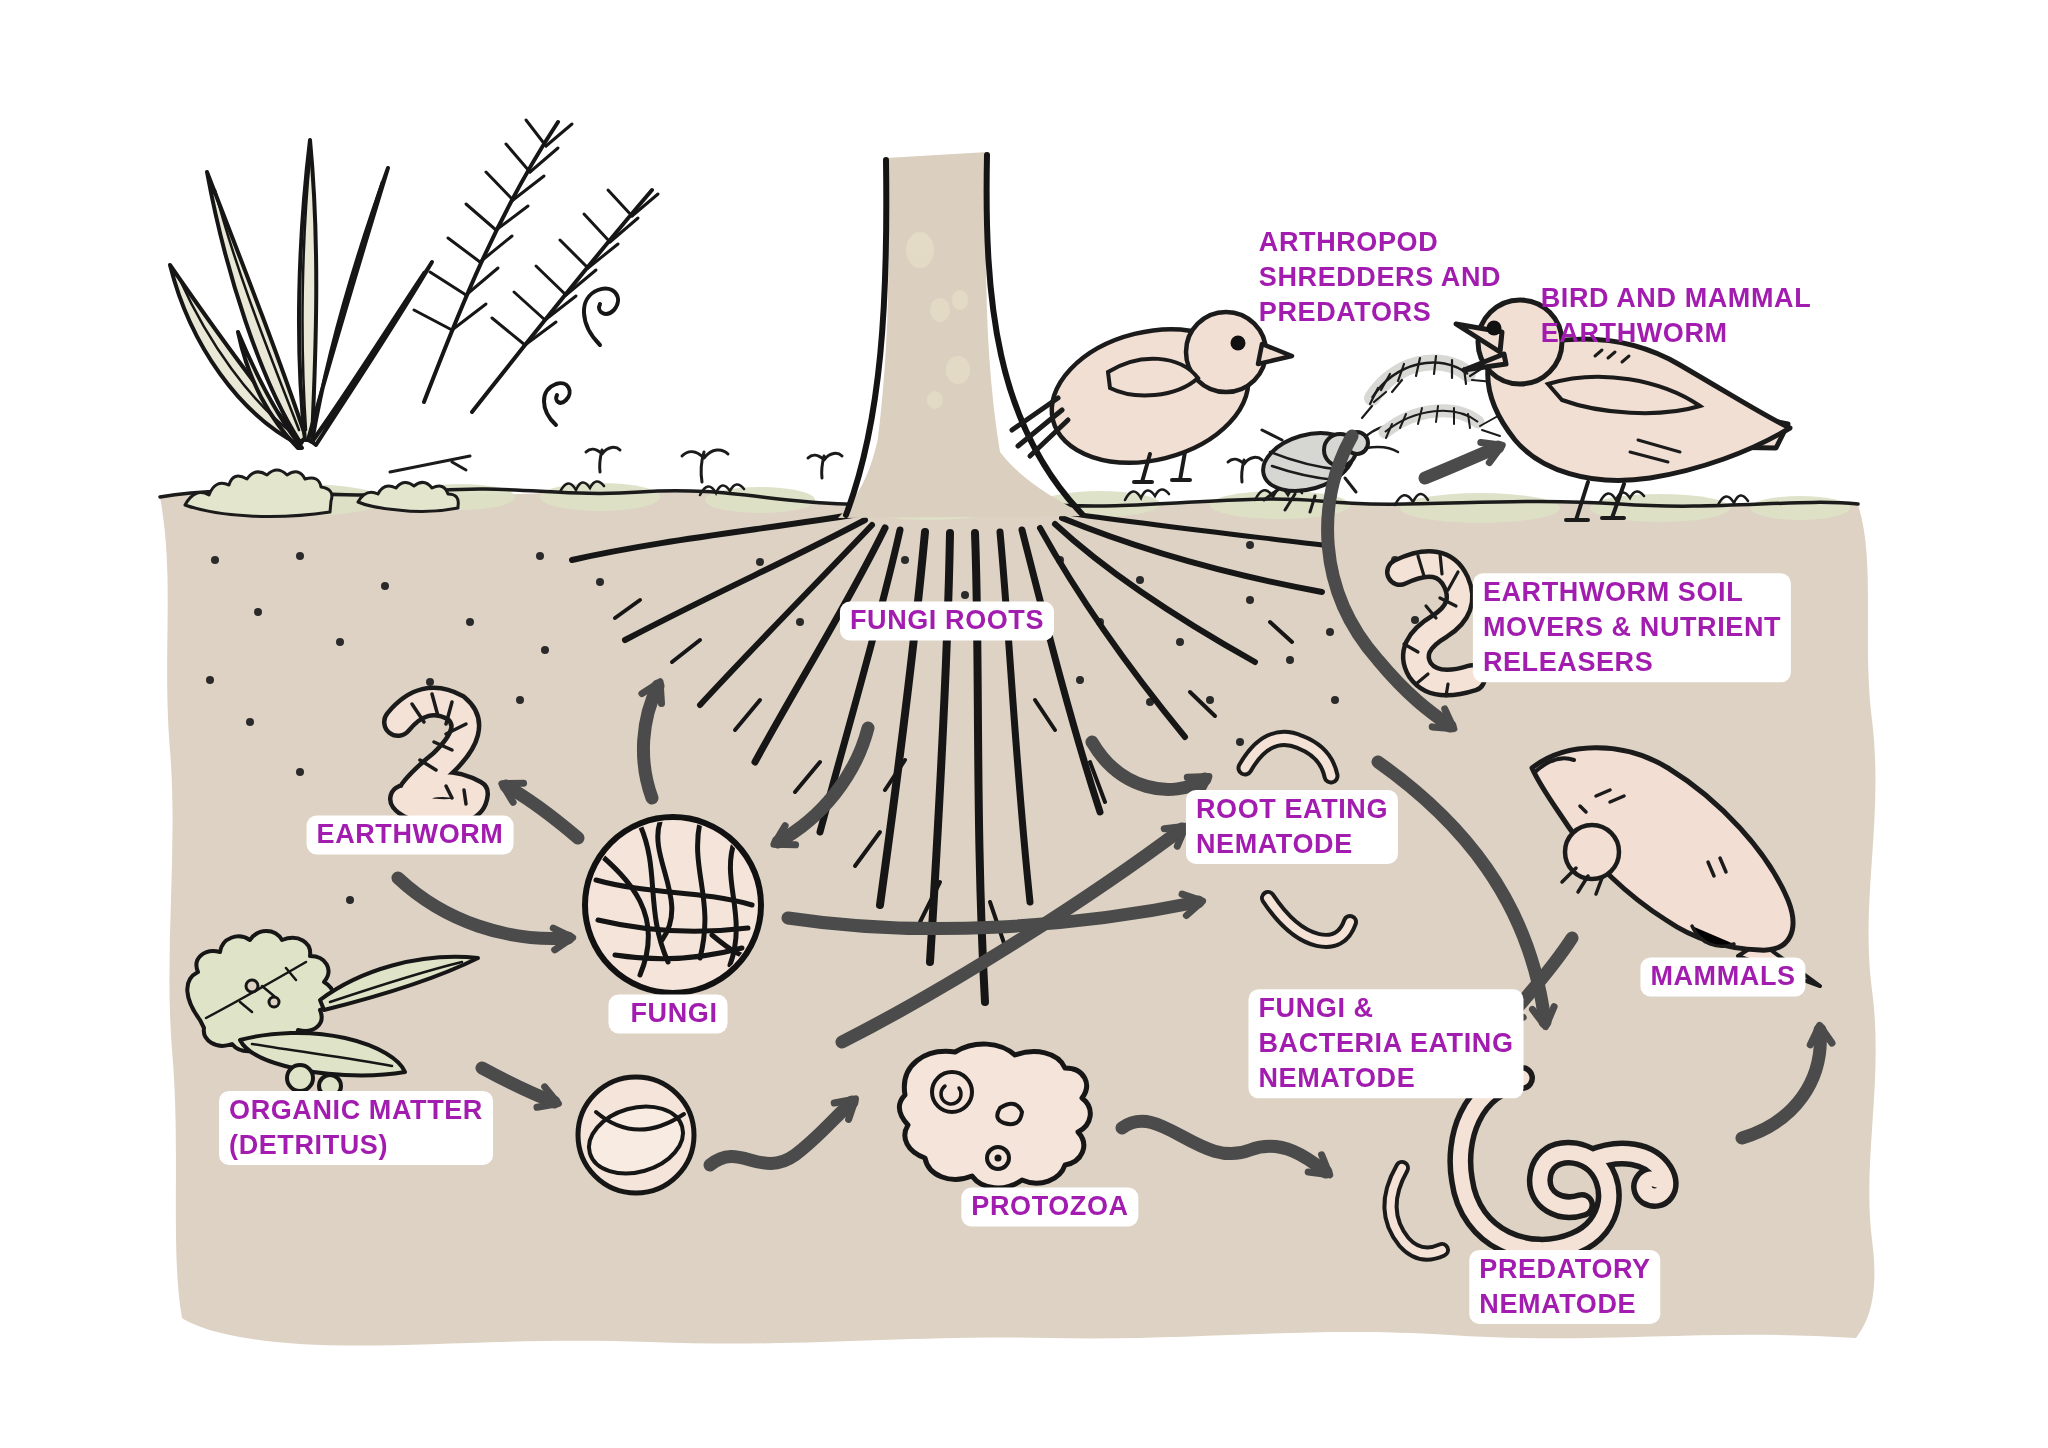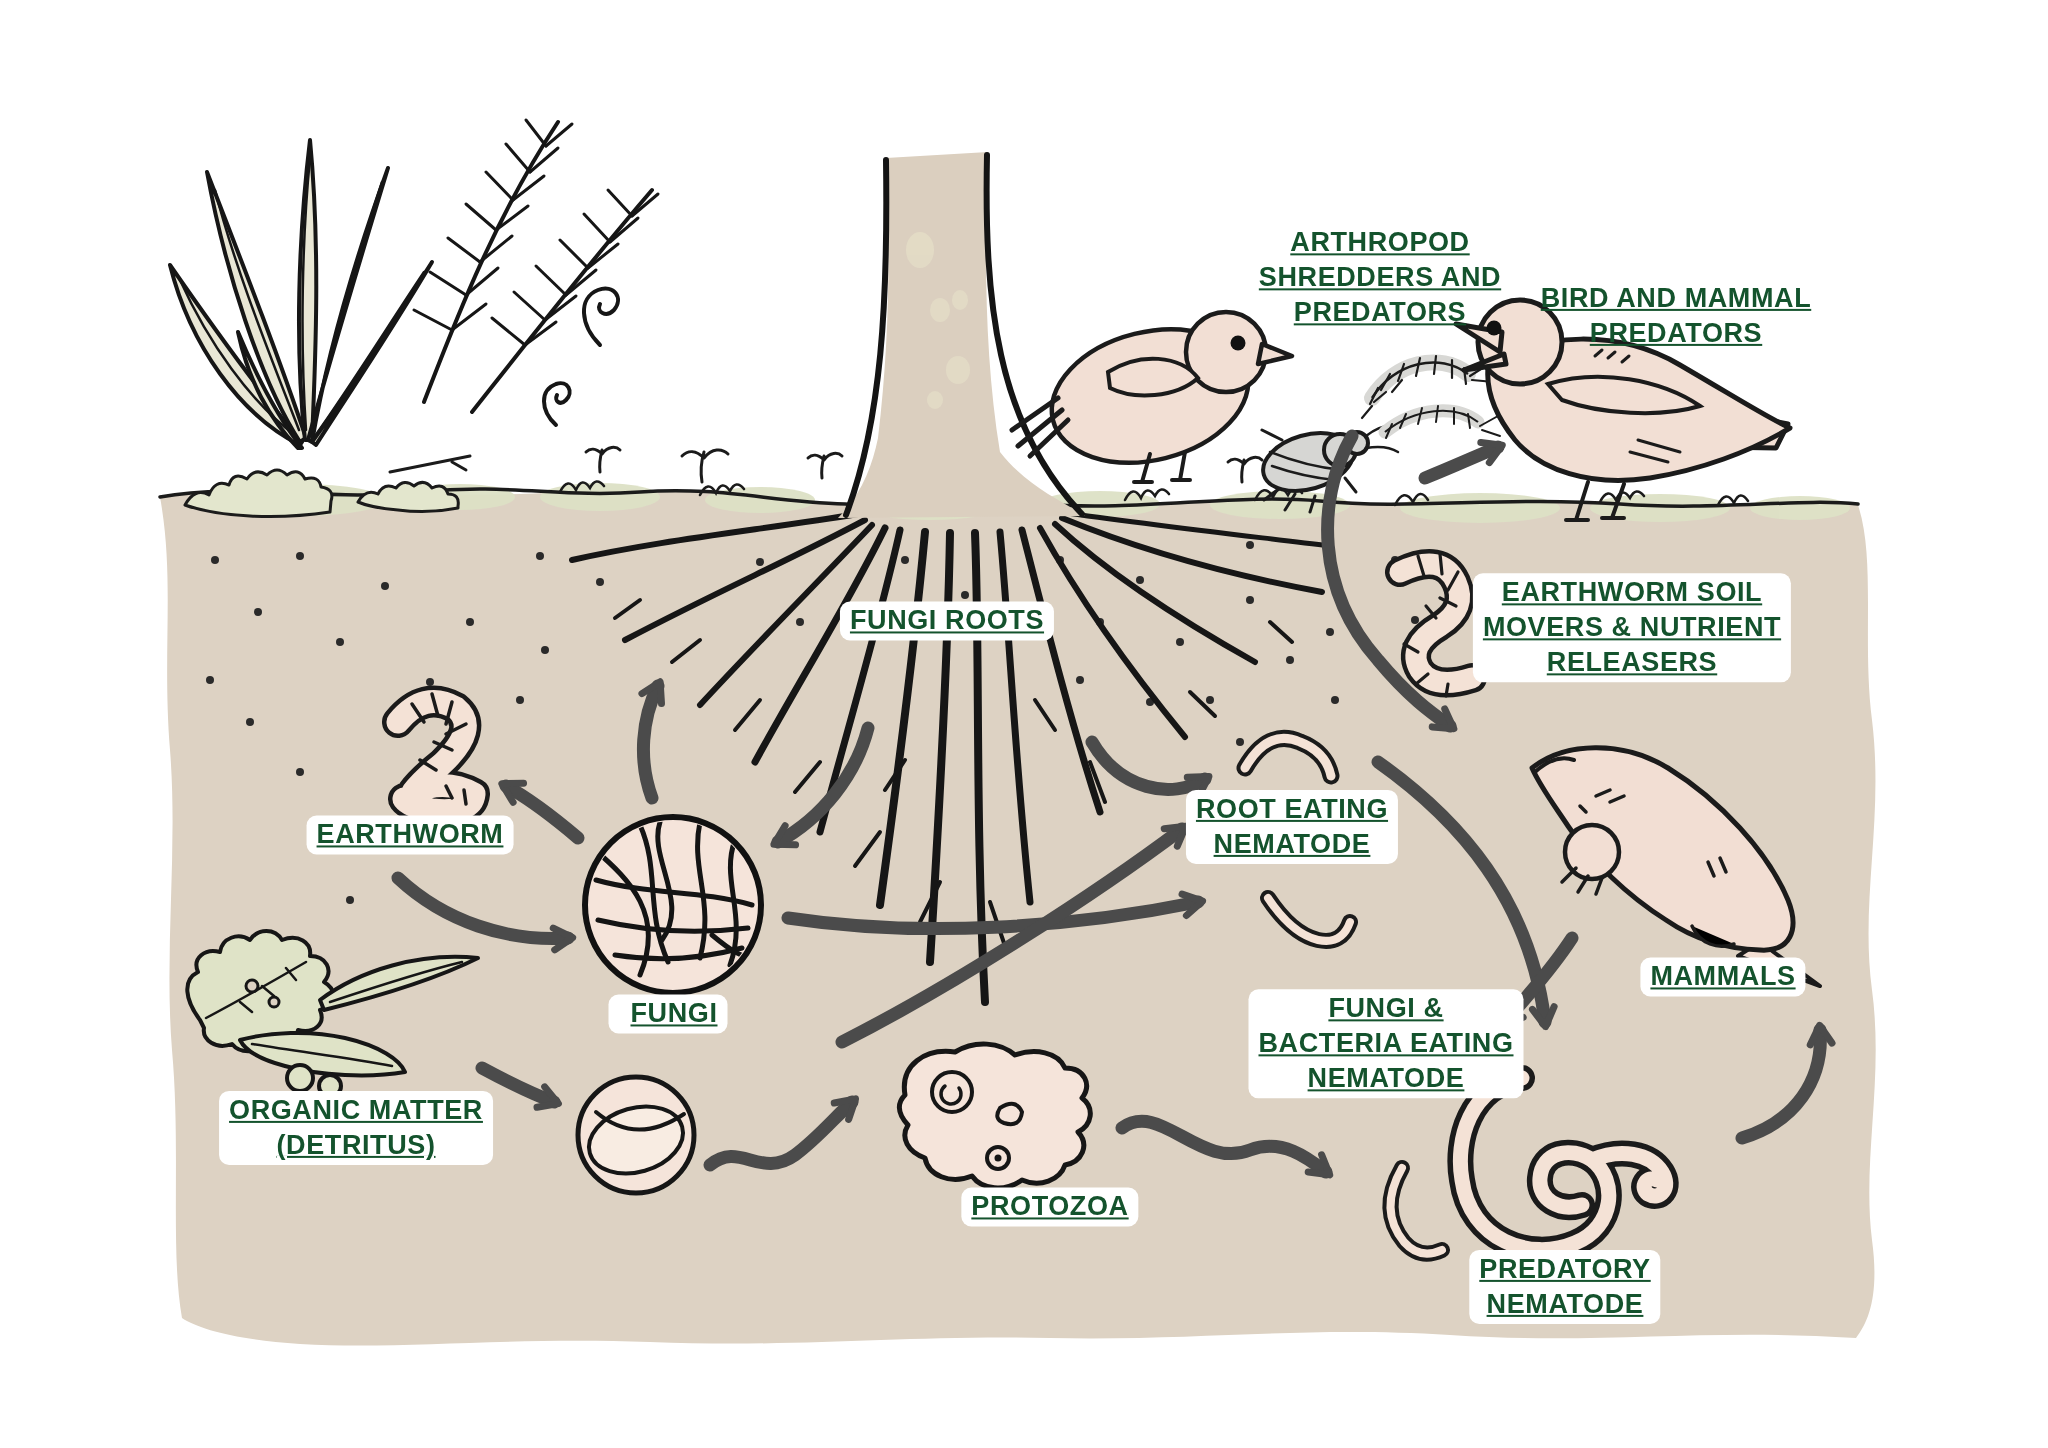--- a/index.html
+++ b/index.html
@@ -1,23 +1,23 @@
 <!DOCTYPE html>
 <html><head>
 <meta charset="utf-8">
 <style>
   html,body{margin:0;padding:0;background:#ffffff;}
   #canvas{position:relative;width:2048px;height:1448px;background:#ffffff;overflow:hidden;
           font-family:"Liberation Sans",sans-serif;}
   svg{position:absolute;left:0;top:0;}
   .label{position:absolute;transform:translate(-50%,-50%);
          font:700 27px/1.3 "Liberation Sans",sans-serif;
-         letter-spacing:.6px;color:#14532d;text-align:center;
+         letter-spacing:.6px;color:#a21caf;
          background:#ffffff;padding:2px 10px;border-radius:10px;
-         white-space:pre-line;text-decoration:underline;}
+         white-space:pre-line;}
   .label.sky{background:transparent;}
 </style>
 </head>
 <body>
 
 <div id="canvas">
 
 <svg width="2048" height="1448" viewBox="0 0 2048 1448">
   <defs>
     <marker id="ah" viewBox="0 0 20 20" refX="13" refY="10" markerWidth="2.4" markerHeight="2.4" orient="auto-start-reverse">
@@ -463,21 +463,21 @@
     <path marker-end="url(#ah)" d="M1378,762 C1460,820 1530,900 1545,1022"></path>
     <path marker-end="url(#ah)" d="M1572,938 C1548,975 1524,998 1506,1022"></path>
     <path marker-end="url(#ah)" d="M1742,1138 C1795,1122 1824,1080 1820,1030"></path>
   </g>
 </svg>
 
 <div class="label sky" style="left:1380px;top:278px;">ARTHROPOD
 SHREDDERS AND
 PREDATORS</div>
 <div class="label sky" style="left:1676px;top:316px;">BIRD AND MAMMAL
-PREDATORS</div>
+EARTHWORM</div>
 <div class="label" style="left:947px;top:621px;">FUNGI ROOTS</div>
 <div class="label" style="left:1632px;top:628px;">EARTHWORM SOIL
 MOVERS &amp; NUTRIENT
 RELEASERS</div>
 <div class="label" style="left:410px;top:835px;">EARTHWORM</div>
 <div class="label" style="left:668px;top:1014px;padding-left:22px;">FUNGI</div>
 <div class="label" style="left:356px;top:1128px;">ORGANIC MATTER
 (DETRITUS)</div>
 <div class="label" style="left:1050px;top:1207px;">PROTOZOA</div>
 <div class="label" style="left:1292px;top:827px;">ROOT EATING

